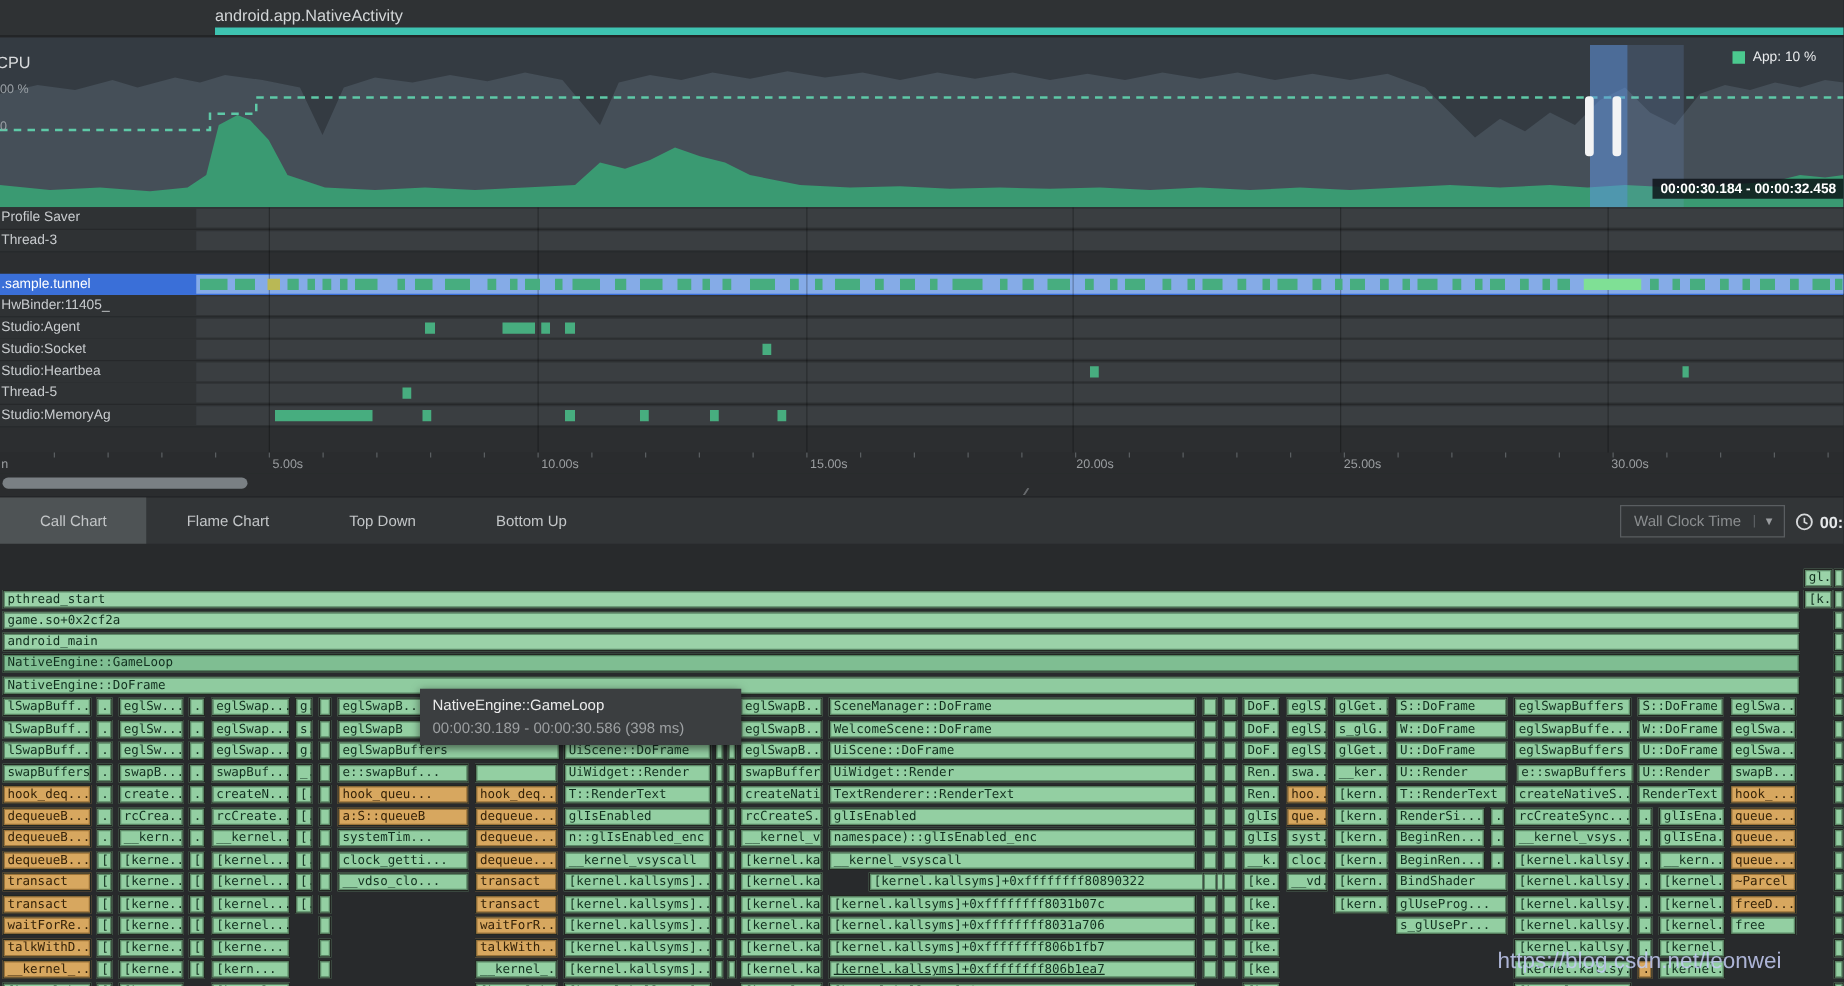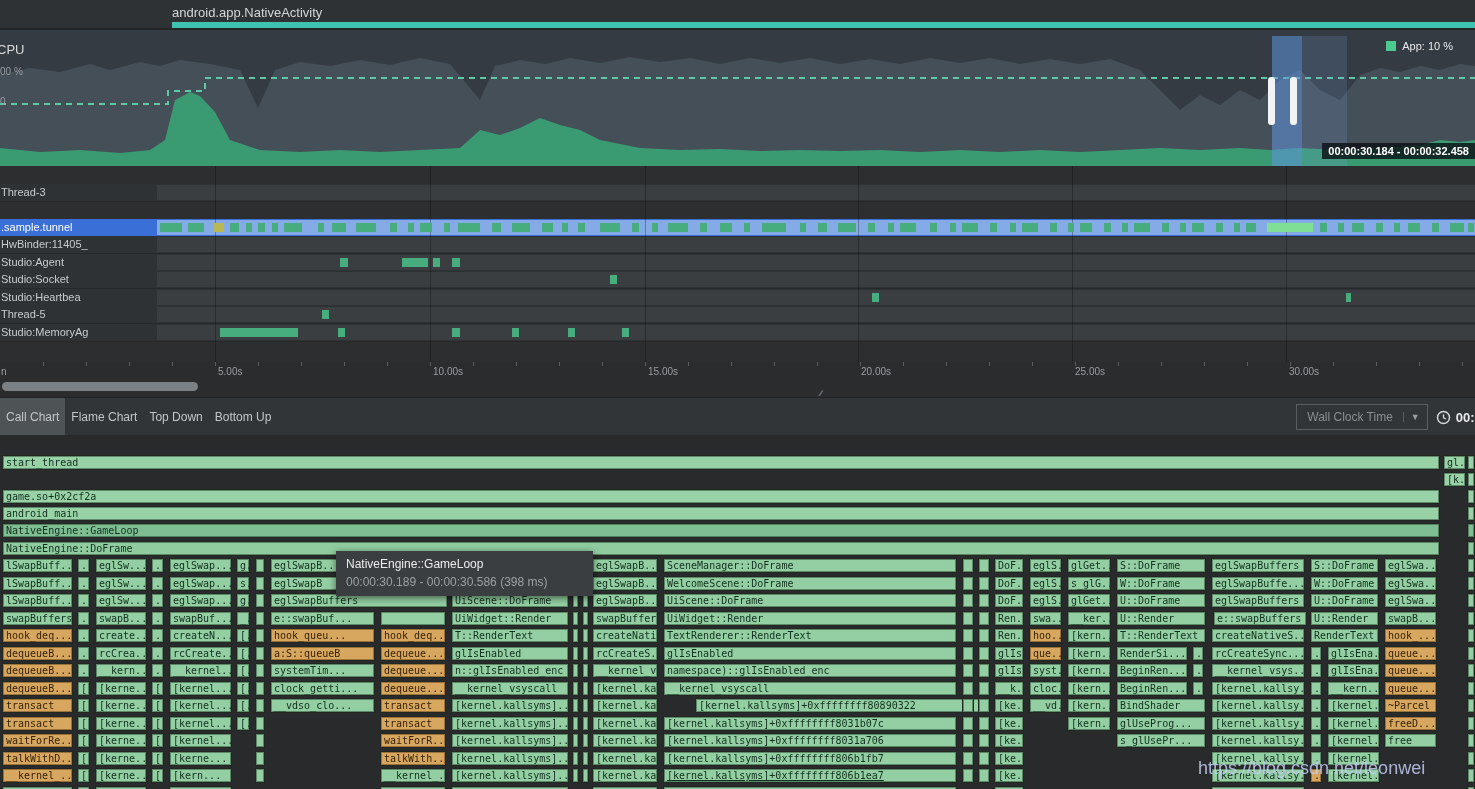--- a/index.html
+++ b/index.html
@@ -39,21 +39,21 @@
   #ruler{left:0;top:362px;width:1475px;height:17px;background:#2a2c2e;}
   .tick{position:absolute;top:0;width:1px;height:4px;background:#5a5e61;}
   .tick-label{position:absolute;top:4px;font-size:10px;color:#9b9ea1;}
   #ruler-left{position:absolute;left:1px;top:4px;font-size:10px;color:#9b9ea1;}
   #scrollzone{left:0;top:379px;width:1475px;height:18px;background:#2a2c2e;}
   #scroll-thumb{position:absolute;left:2px;top:3px;width:196px;height:9px;border-radius:5px;background:#7a8084;}
   #hatch{position:absolute;left:820px;top:10px;font-size:8px;color:#6d7073;letter-spacing:-1px;}
   
   #tabs{left:0;top:397px;width:1475px;height:38px;background:#323537;border-top:1px solid #202224;
         display:flex;align-items:stretch;}
-  .tab{padding:0 6px;display:flex;align-items:center;font-size:12px;color:#c3c6c8;cursor:default;}
+  .tab{padding:0 32px;display:flex;align-items:center;font-size:12px;color:#c3c6c8;cursor:default;}
   .tab.sel{background:#4e5355;}
   #tabbar-right{position:absolute;right:0;top:0;height:38px;display:flex;align-items:center;gap:8px;}
   #wct{display:flex;align-items:center;height:24px;border:1px solid #5a5e61;color:#8b8e90;font-size:12px;}
   #wct-label{padding:0 10px;}
   #wct-arrow{border-left:1px solid #5a5e61;padding:0 7px;font-size:9px;color:#9a9da0;}
   #clockbox{display:flex;align-items:center;gap:5px;margin-right:-14px;}
   #clock-text{font-size:13px;color:#e6e8ea;font-weight:bold;white-space:nowrap;}
   
   #chart{left:0;top:435px;width:1475px;height:354px;background:#282a2c;overflow:hidden;}
   .blk{position:absolute;height:15px;box-sizing:border-box;background:#93cfa2;
@@ -95,20 +95,24 @@
     <div id="sel-overlay">
         <div class="abs" style="left: 1272px; top: 6px; width: 30px; height: 130px; background: rgba(96, 150, 224, 0.55);"></div>
         <div class="abs" style="left: 1302px; top: 6px; width: 45px; height: 130px; background: rgba(120, 160, 220, 0.18);"></div>
         <div class="sel-handle" style="left: 1268px; top: 47px;"></div>
         <div class="sel-handle" style="left: 1290px; top: 47px;"></div>
       </div>
     <div id="sel-label">00:00:30.184 - 00:00:32.458</div>
   </div>
 
   <div id="threads" class="abs">
+      <div class="trow" style="top: 0px;">
+        <div class="strip"></div>
+        <div class="tname">Profile Saver</div>
+      </div>
       <div class="trow" style="top: 17.5px;">
         <div class="strip"></div>
         <div class="tname">Thread-3</div>
       </div>
       <div class="trow sel" style="top: 52.5px;">
         <div class="strip"></div>
         <div class="tname">.sample.tunnel</div>
         <div class="tb g" style="left: 160px; width: 22px;"></div>
         <div class="tb g" style="left: 188px; width: 16px;"></div>
         <div class="tb y" style="left: 214px; width: 10px;"></div>
@@ -283,23 +287,23 @@
           <circle cx="7.5" cy="7.5" r="6" fill="none" stroke="#d6d8da" stroke-width="1.5"></circle>
           <path d="M7.5 4.2 V7.8 L10 9" fill="none" stroke="#d6d8da" stroke-width="1.3"></path>
         </svg>
         <span id="clock-text">00:00</span>
       </div>
     </div>
   </div>
 
   <div id="chart" class="abs">
 
-  <div class="blk" style="left: 2px; width: 1438px; top: 20px; background: rgb(154, 210, 168);">start_thread</div>
       <div class="blk" style="left: 1443px; width: 23px; top: 20px; background: rgb(154, 210, 168);">gl...</div>
       <div class="blk" style="left: 1467px; width: 8px; top: 20px; background: rgb(154, 210, 168);"></div>
+      <div class="blk" style="left: 2px; width: 1438px; top: 37px; background: rgb(154, 210, 168);">pthread_start</div>
       <div class="blk" style="left: 1443px; width: 23px; top: 37px; background: rgb(154, 210, 168);">[k...</div>
       <div class="blk" style="left: 1467px; width: 8px; top: 37px; background: rgb(154, 210, 168);"></div>
       <div class="blk" style="left: 2px; width: 1438px; top: 54px; background: rgb(154, 210, 168);">game.so+0x2cf2a</div>
       <div class="blk" style="left: 1467px; width: 8px; top: 54px; background: rgb(154, 210, 168);"></div>
       <div class="blk" style="left: 2px; width: 1438px; top: 71px; background: rgb(154, 210, 168);">android_main</div>
       <div class="blk" style="left: 1467px; width: 8px; top: 71px; background: rgb(154, 210, 168);"></div>
       <div class="blk" style="left: 2px; width: 1438px; top: 88px; background: rgb(127, 190, 146);">NativeEngine::GameLoop</div>
       <div class="blk" style="left: 1467px; width: 8px; top: 88px; background: rgb(127, 190, 146);"></div>
       <div class="blk" style="left: 2px; width: 1438px; top: 106px; background: rgb(143, 203, 159);">NativeEngine::DoFrame</div>
       <div class="blk" style="left: 1467px; width: 8px; top: 106px; background: rgb(143, 203, 159);"></div>

